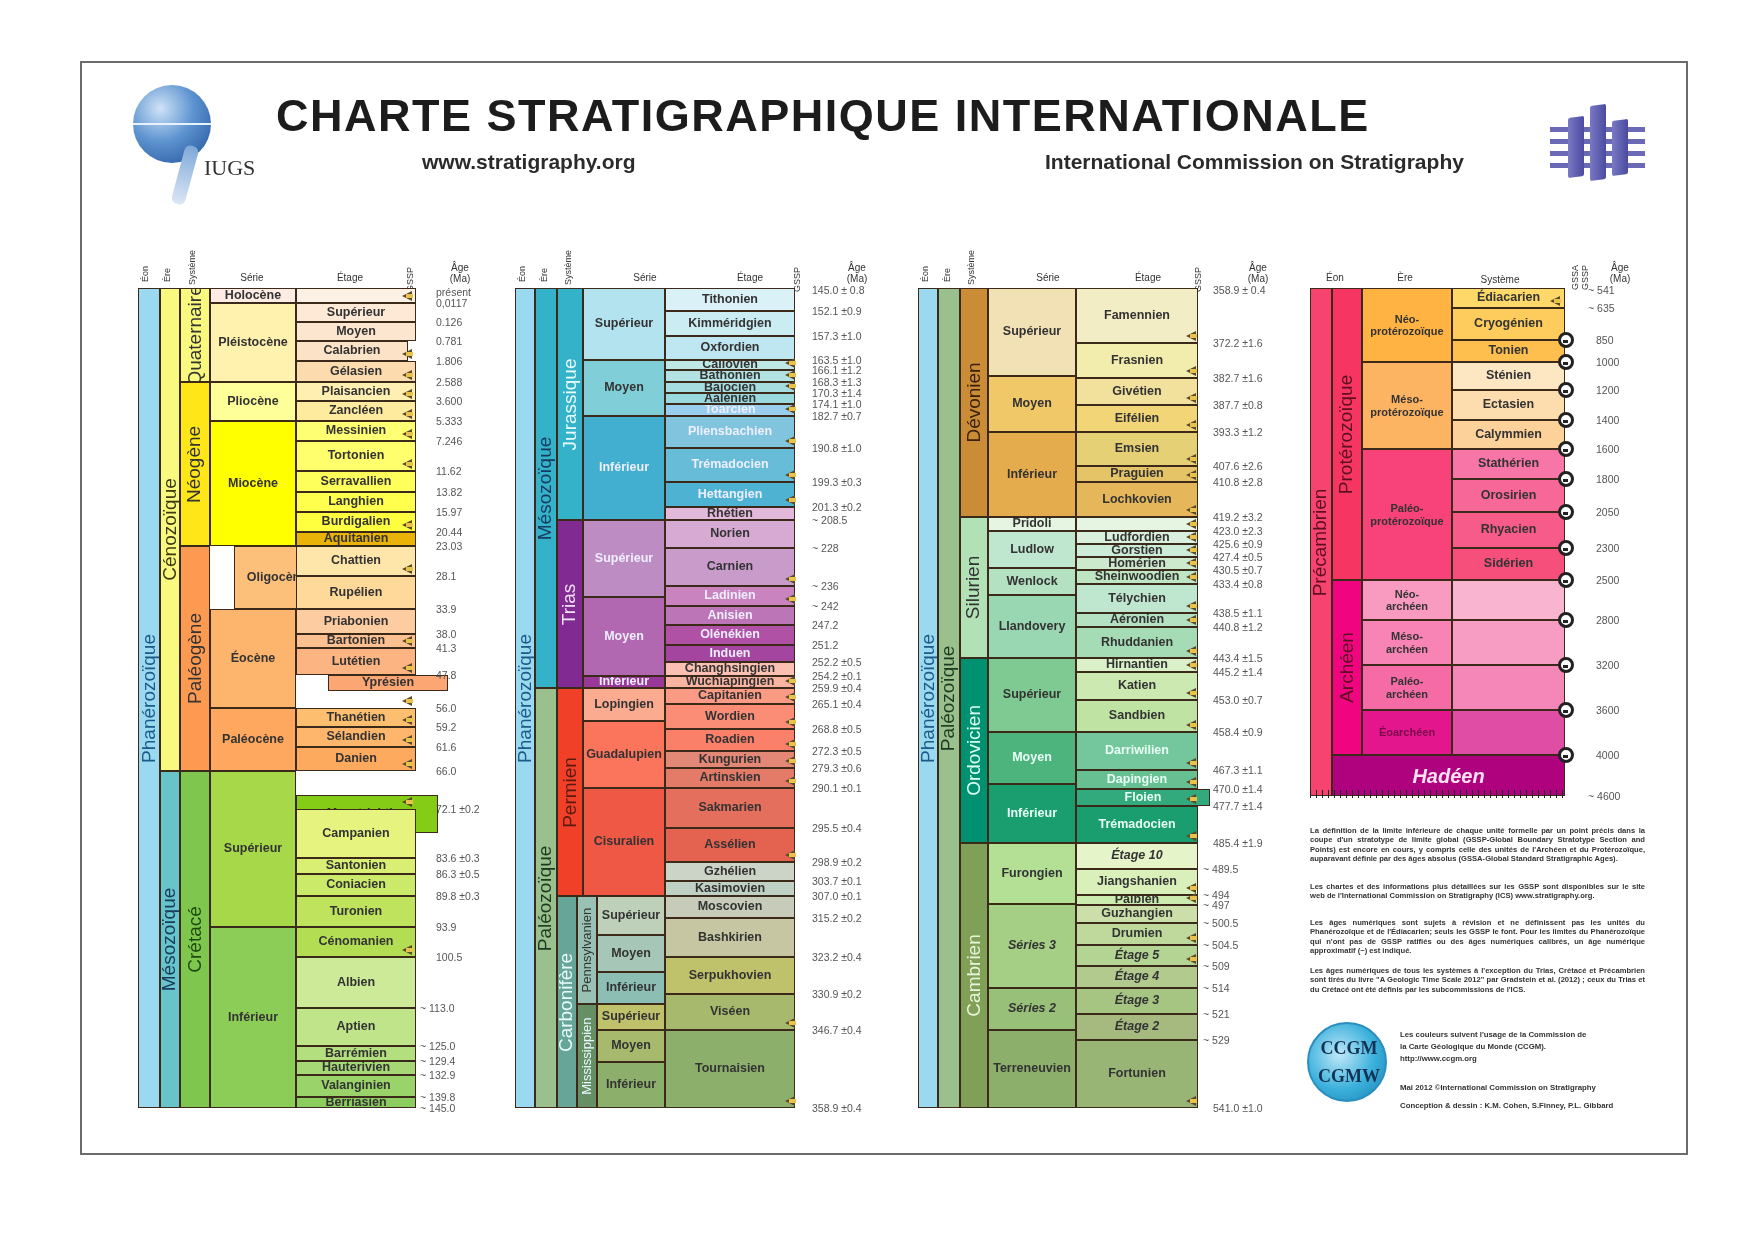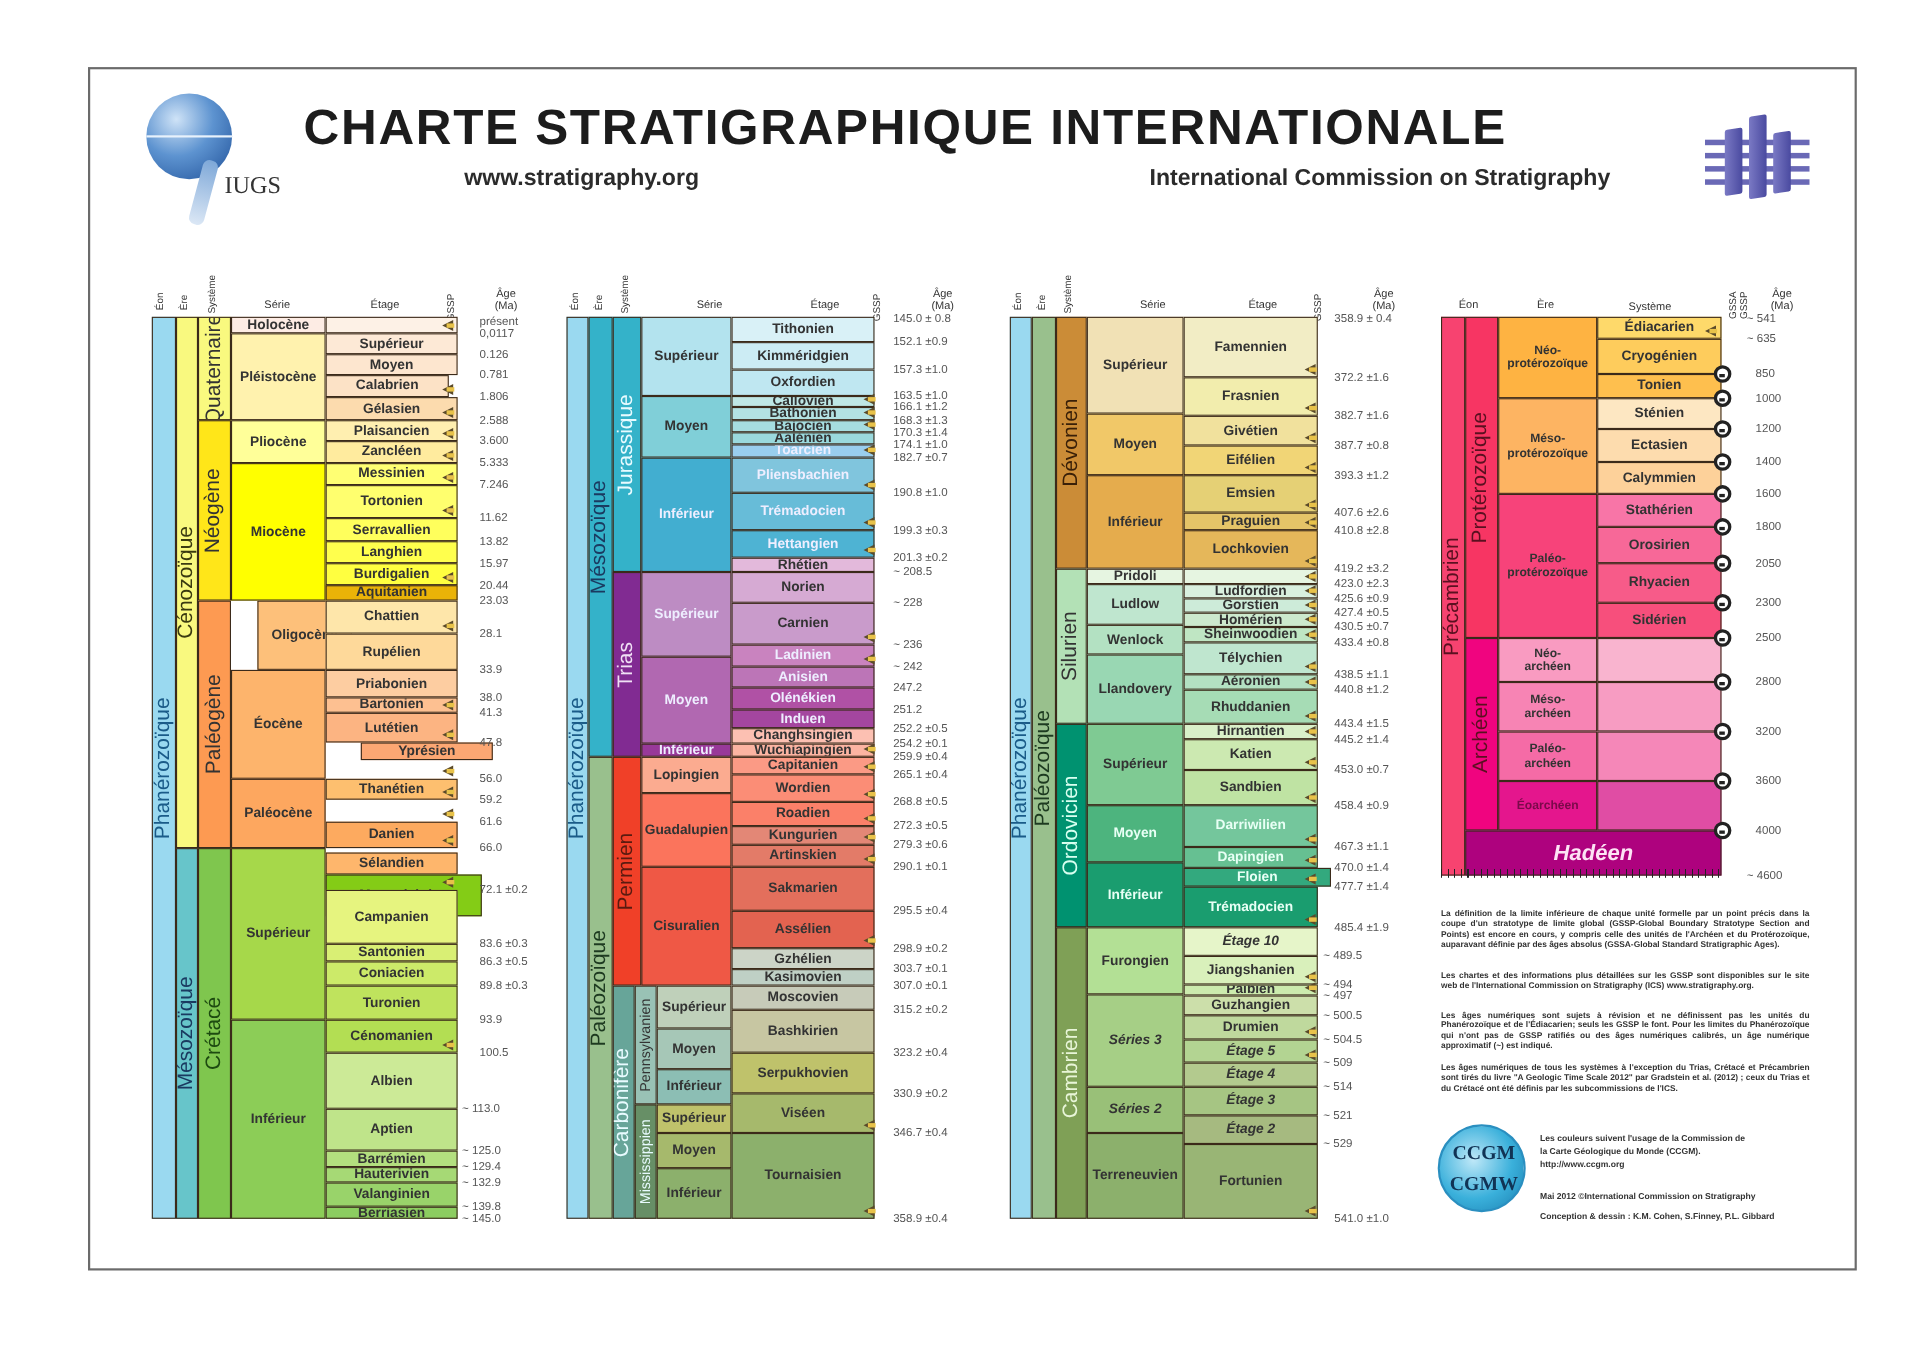--- a/index.html
+++ b/index.html
@@ -113,21 +113,21 @@
     <div class="cell" style="left: 296px; top: 492px; width: 120px; height: 20px; background: rgb(255, 255, 77); white-space: pre-line;">Langhien</div>
     <div class="cell" style="left: 296px; top: 512px; width: 120px; height: 20px; background: rgb(255, 255, 64); white-space: pre-line;">Burdigalien</div>
     <div class="cell" style="left: 296px; top: 532px; width: 120px; height: 14px; background: #eab308; white-space: pre-line;">Aquitanien</div>
     <div class="cell" style="left: 296px; top: 546px; width: 120px; height: 30px; background: rgb(254, 230, 170); white-space: pre-line;">Chattien</div>
     <div class="cell" style="left: 296px; top: 576px; width: 120px; height: 33px; background: rgb(254, 217, 154); white-space: pre-line;">Rupélien</div>
     <div class="cell" style="left: 296px; top: 609px; width: 120px; height: 25px; background: rgb(253, 205, 161); white-space: pre-line;">Priabonien</div>
     <div class="cell" style="left: 296px; top: 634px; width: 120px; height: 14px; background: rgb(253, 192, 145); white-space: pre-line;">Bartonien</div>
     <div class="cell" style="left: 296px; top: 648px; width: 120px; height: 27px; background: rgb(252, 180, 130); white-space: pre-line;">Lutétien</div>
     <div class="cell" style="left: 296px; top: 675px; width: 120px; height: 16px; background: rgb(252, 167, 115); white-space: pre-line; margin-left: 32px;">Yprésien</div>
     <div class="cell" style="left: 296px; top: 708px; width: 120px; height: 19px; background: rgb(253, 191, 111); white-space: pre-line;">Thanétien</div>
-    <div class="cell" style="left: 296px; top: 727px; width: 120px; height: 20px; background: rgb(254, 182, 108); white-space: pre-line; margin-top: 48px;">Sélandien</div>
+    <div class="cell" style="left: 296px; top: 727px; width: 120px; height: 20px; background: rgb(254, 182, 108); white-space: pre-line;">Sélandien</div>
     <div class="cell" style="left: 296px; top: 747px; width: 120px; height: 24px; background: rgb(253, 170, 95); white-space: pre-line;">Danien</div>
     <div class="cell" style="left: 296px; top: 795px; width: 142px; height: 38px; background: #84cc16; white-space: pre-line;">Maastrichtien</div>
     <div class="cell" style="left: 296px; top: 809px; width: 120px; height: 49px; background: rgb(230, 244, 127); white-space: pre-line;">Campanien</div>
     <div class="cell" style="left: 296px; top: 858px; width: 120px; height: 16px; background: rgb(217, 239, 116); white-space: pre-line;">Santonien</div>
     <div class="cell" style="left: 296px; top: 874px; width: 120px; height: 22px; background: rgb(204, 234, 105); white-space: pre-line;">Coniacien</div>
     <div class="cell" style="left: 296px; top: 896px; width: 120px; height: 31px; background: rgb(191, 227, 93); white-space: pre-line;">Turonien</div>
     <div class="cell" style="left: 296px; top: 927px; width: 120px; height: 30px; background: rgb(179, 222, 83); white-space: pre-line;">Cénomanien</div>
     <div class="cell" style="left: 296px; top: 957px; width: 120px; height: 51px; background: rgb(204, 234, 151); white-space: pre-line;">Albien</div>
     <div class="cell" style="left: 296px; top: 1008px; width: 120px; height: 38px; background: rgb(191, 228, 138); white-space: pre-line;">Aptien</div>
     <div class="cell" style="left: 296px; top: 1046px; width: 120px; height: 15px; background: rgb(179, 223, 127); white-space: pre-line;">Barrémien</div>

